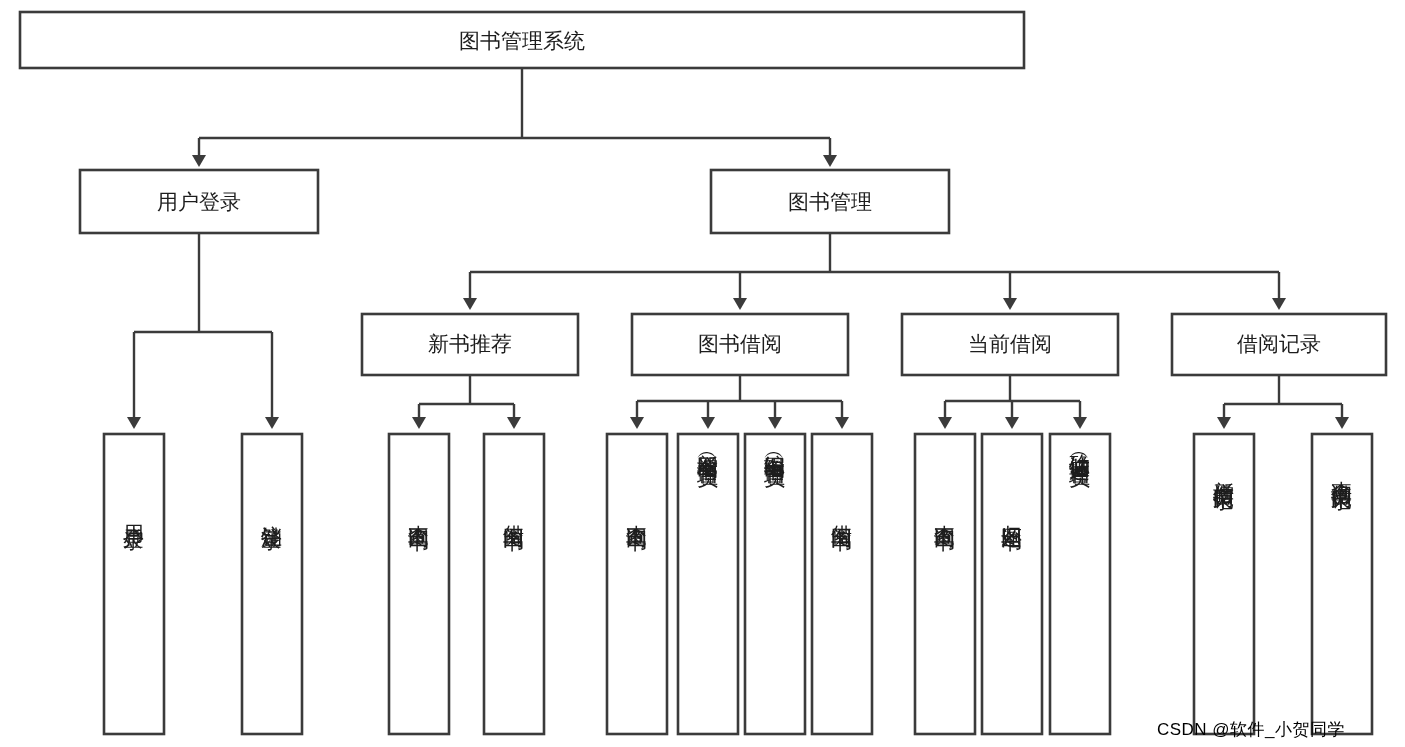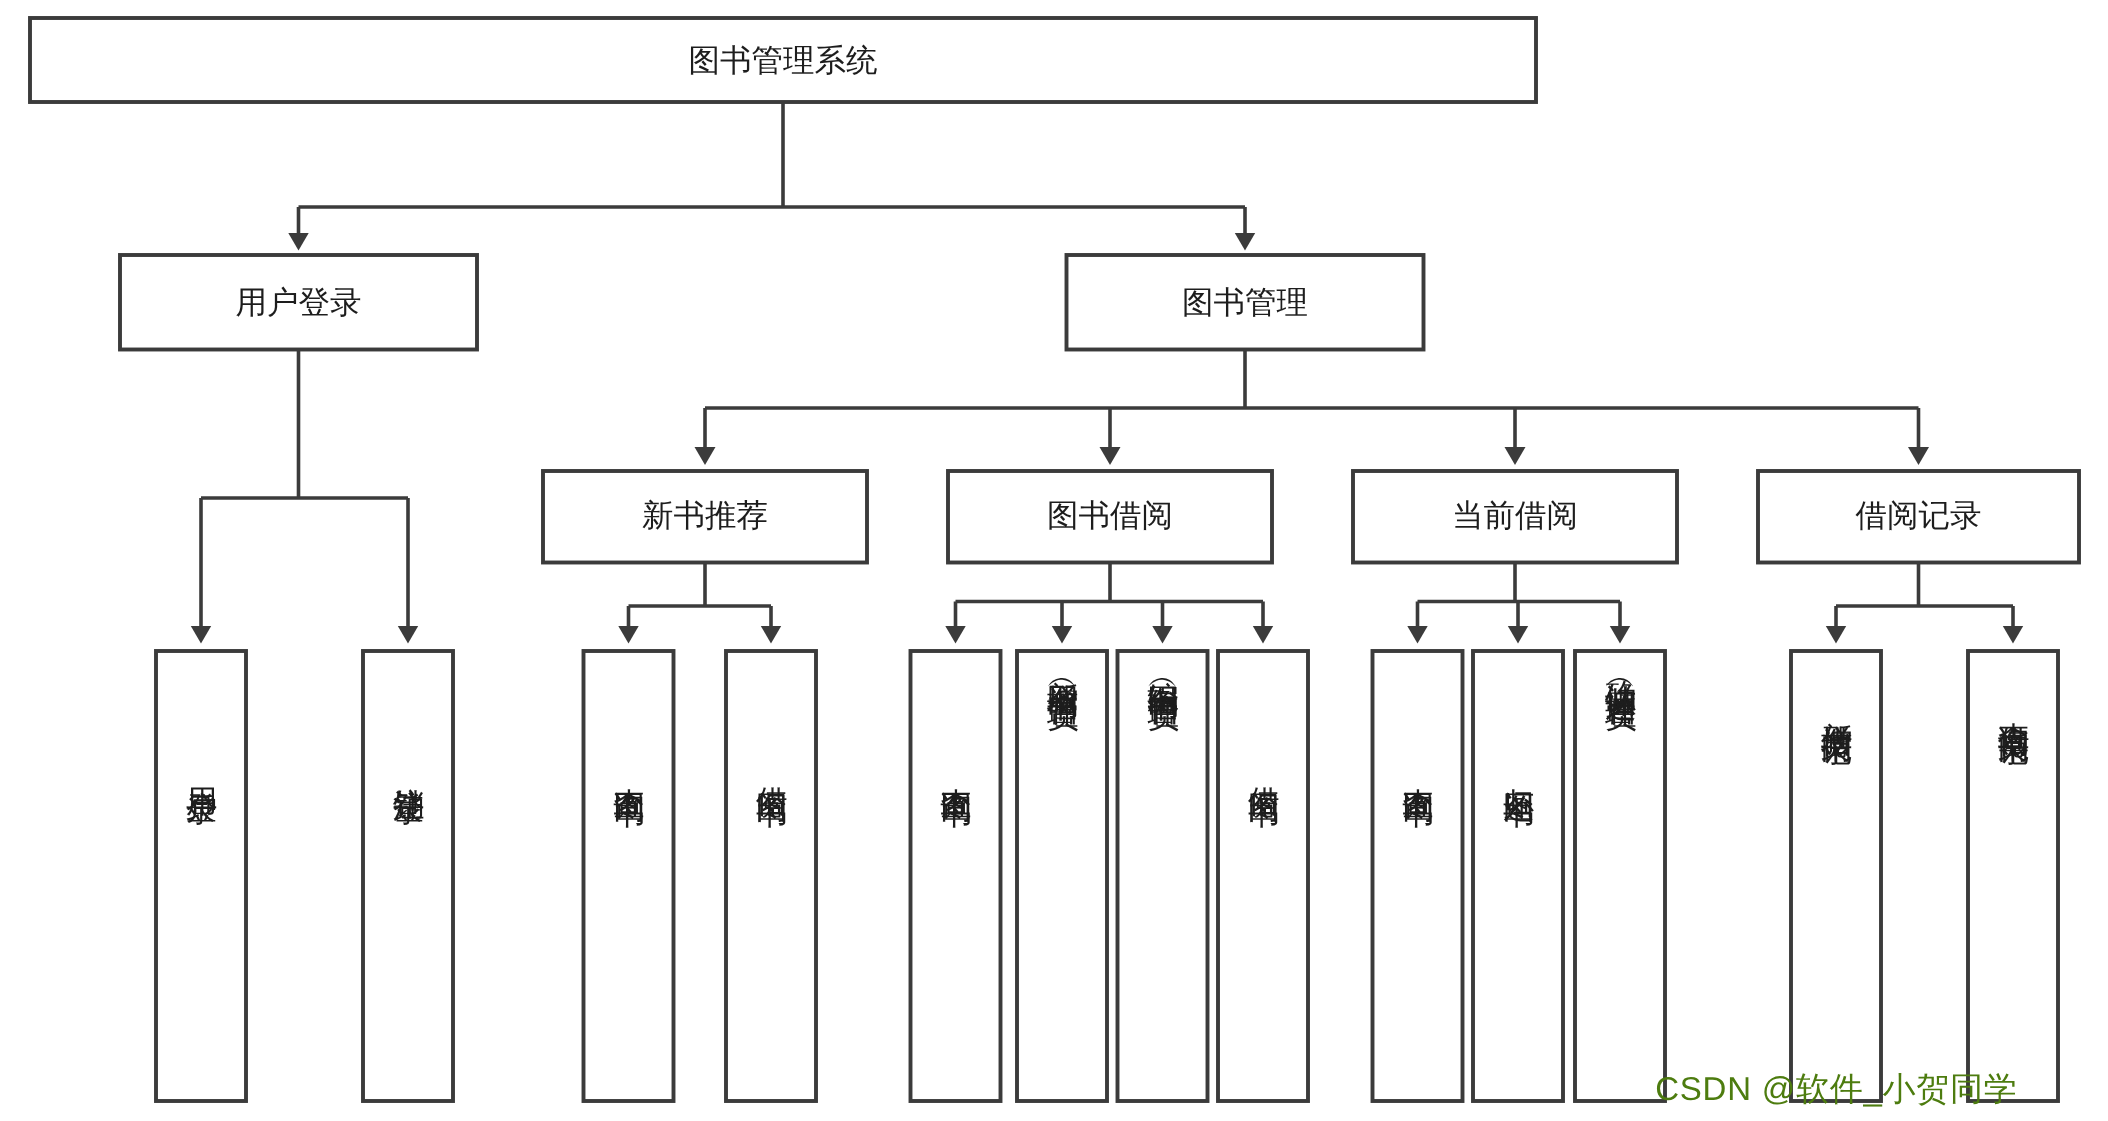--- a/index.html
+++ b/index.html
@@ -56,22 +56,22 @@
     stroke-linecap: butt;
   }
   .arrow-head {
     fill: #3b3b3b;
     stroke: none;
   }
   .watermark {
     position: absolute;
     right: 8px;
     bottom: 6px;
-    color: #4d7c0f;
-    font-size: 22px;
+    color: #000000;
+    font-size: 17px;
     font-family: "Liberation Sans", "DejaVu Sans", sans-serif;
     letter-spacing: 0.5px;
     white-space: nowrap;
     user-select: none;
   }
 </style>
 </head>
 <body>
 
 <div id="diagram-root">

